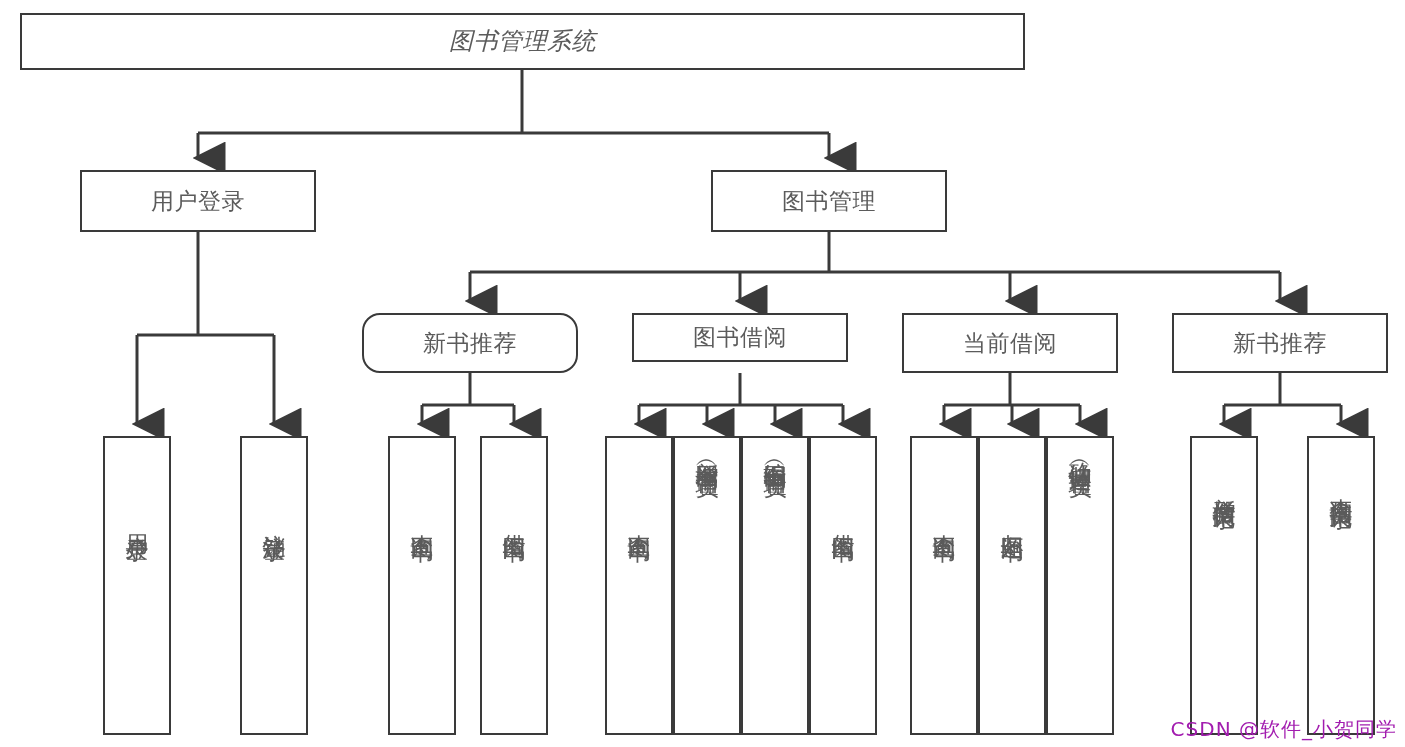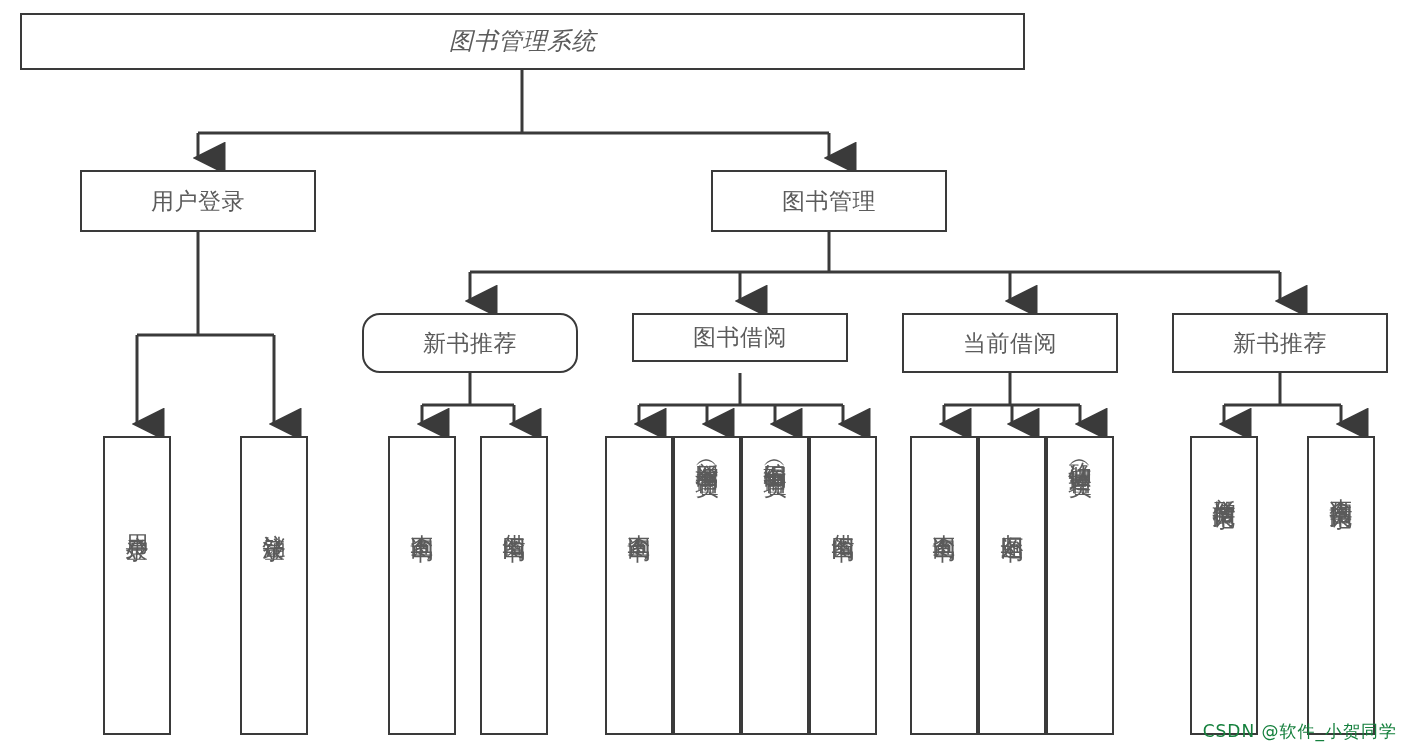--- a/index.html
+++ b/index.html
@@ -68,22 +68,22 @@
     height: auto;
   }
   .node.vert.tall-text {
     align-items: flex-start;
     padding-top: 6px;
   }
   .watermark {
     position: absolute;
     right: 8px;
     bottom: 4px;
-    font-size: 17px;
-    color: #15803d;
+    font-size: 20px;
+    color: #a21caf;
     letter-spacing: 1px;
     z-index: 5;
     white-space: nowrap;
   }
 </style>
 </head>
 <body>
 
 <div id="canvas">
 

